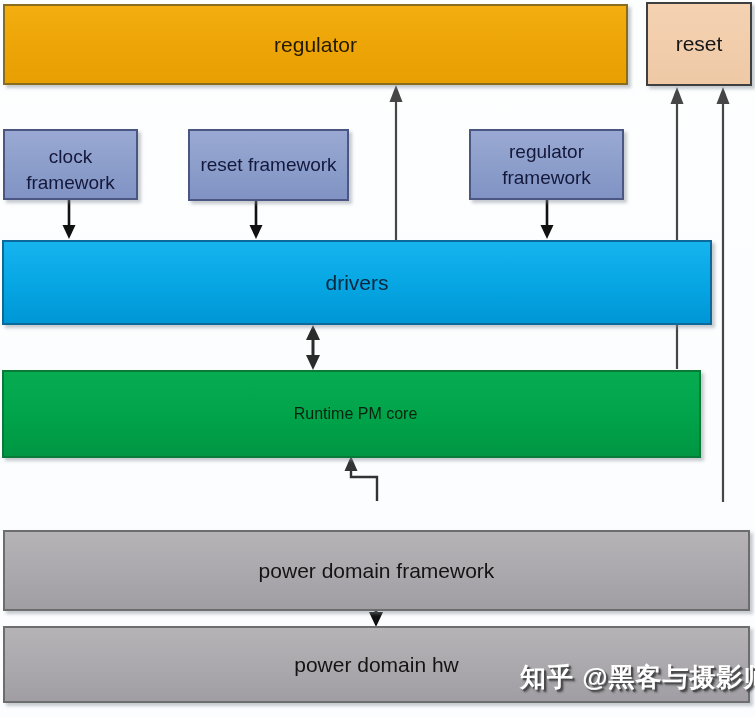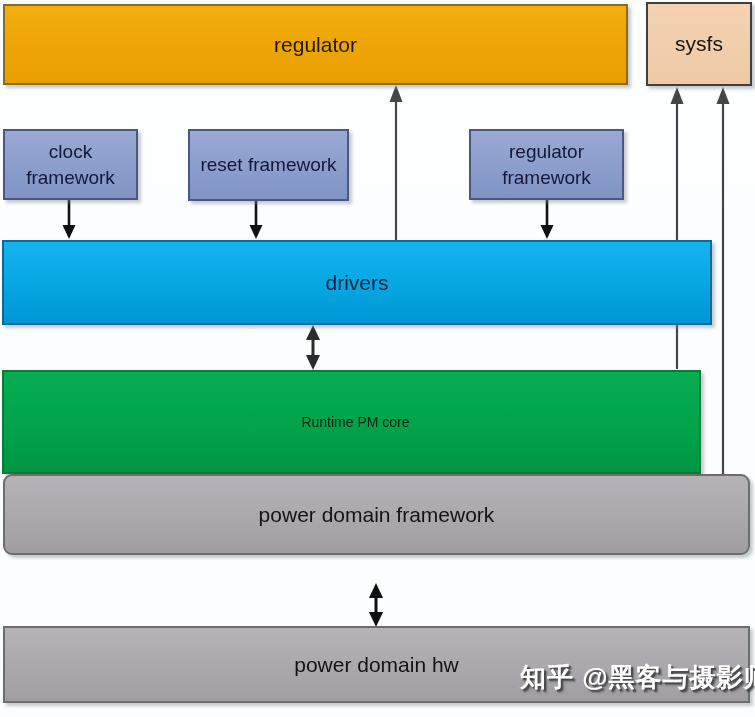--- a/index.html
+++ b/index.html
@@ -21,38 +21,38 @@
   .node-sysfs{
     left:646px;top:2px;width:106px;height:84px;
     background:linear-gradient(180deg,#f4d2b2 0%,#efc9a6 100%);
     border:2px solid #3f3f3f;color:#161616;font-size:21px;
   }
   .node-fw{
     background:linear-gradient(180deg,#99a9d3 0%,#8a9cc9 60%,#8093c4 100%);
     border:2px solid #4b5682;color:#14183a;font-size:19px;line-height:26px;
     padding:2px 4px;
   }
-  .node-clock{left:3px;top:129px;width:135px;height:71px;}
+  .node-clock{left:3px;top:129px;width:135px;height:71px;align-items:flex-end;}
   .node-reset{left:188px;top:129px;width:161px;height:72px;}
   .node-regulator{left:469px;top:129px;width:155px;height:71px;}
   .node-drivers{
     left:2px;top:240px;width:710px;height:85px;
     background:linear-gradient(180deg,#16b4ef 0%,#07a7e4 50%,#0096d6 100%);
     border:2px solid #0d699a;color:#0a2740;font-size:21px;
   }
   .node-runtime{
-    left:2px;top:370px;width:699px;height:104px;
+    left:2px;top:370px;width:699px;height:88px;
     background:linear-gradient(180deg,#07ac51 0%,#00a34a 55%,#009643 100%);
-    border:2px solid #0a7a38;color:#06230f;font-size:14px;padding-left:8px;
+    border:2px solid #0a7a38;color:#06230f;font-size:16px;padding-left:8px;
   }
   .node-gray{
     background:linear-gradient(180deg,#b5b3b6 0%,#aaa8ac 55%,#a09ea2 100%);
     border:2px solid #6d6d6d;color:#141414;font-size:21px;
   }
-  .node-pdf{left:3px;top:474px;width:747px;height:81px;border-radius:9px;}
+  .node-pdf{left:3px;top:530px;width:747px;height:81px;}
   .node-pdhw{left:3px;top:626px;width:747px;height:77px;text-align:center;}
   #arrows{position:absolute;left:0;top:0;width:755px;height:717px;pointer-events:none;}
   .watermark{
     position:absolute;left:520px;top:660px;width:228px;height:36px;
     color:#ffffff;font-size:26px;font-weight:bold;letter-spacing:1px;
     text-shadow:2px 2px 1px rgba(70,70,72,.95), 3px 3px 2px rgba(70,70,72,.55);
     white-space:nowrap;
   }
 </style>
 </head>
@@ -108,21 +108,21 @@
       <polygon points="376,583 369,598 383,598" fill="#111111"></polygon>
       <polygon points="376,627 369,612 383,612" fill="#111111"></polygon>
     </g>
   </svg>
 
   <div class="node node-services">
     <span>regulator</span>
   </div>
 
   <div class="node node-sysfs">
-    <span>sysfs</span>
+    <span>reset</span>
   </div>
 
   <div class="node node-fw node-clock">
     <span>clock framework</span>
   </div>
 
   <div class="node node-fw node-reset">
     <span>reset framework</span>
   </div>
 

